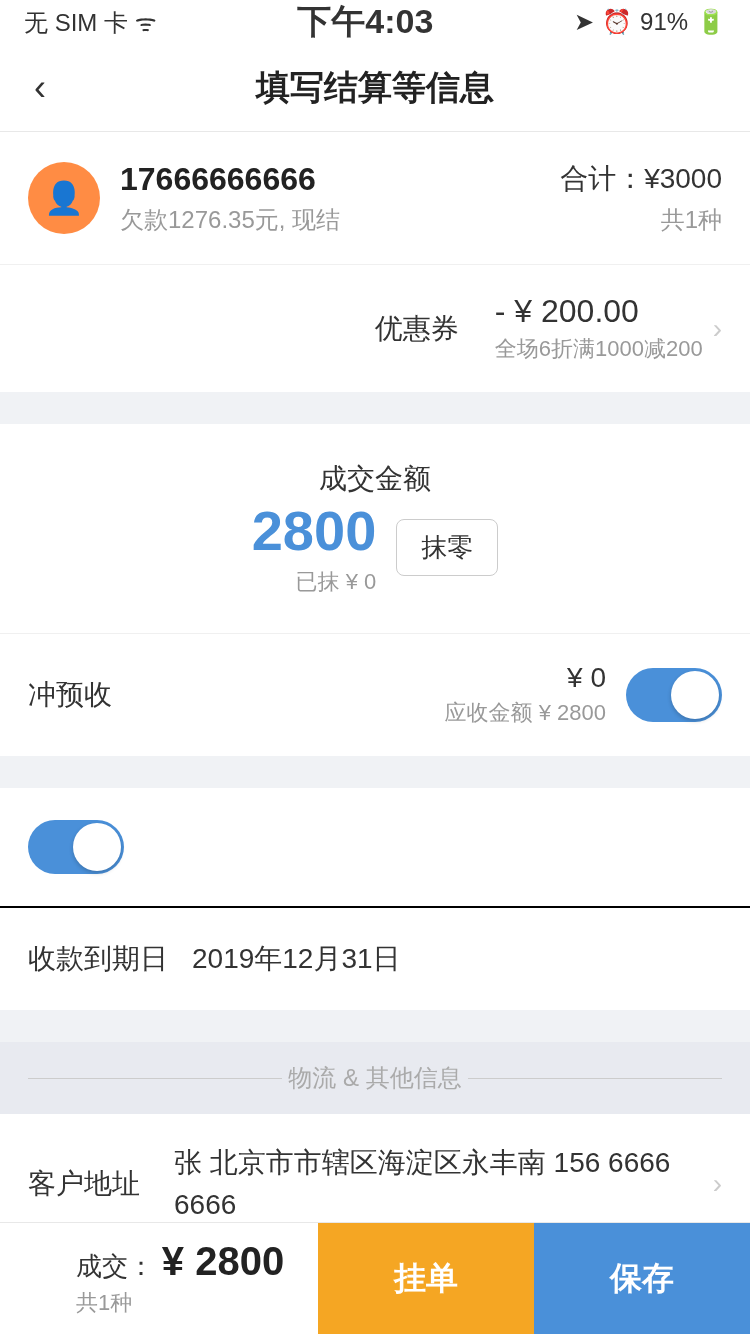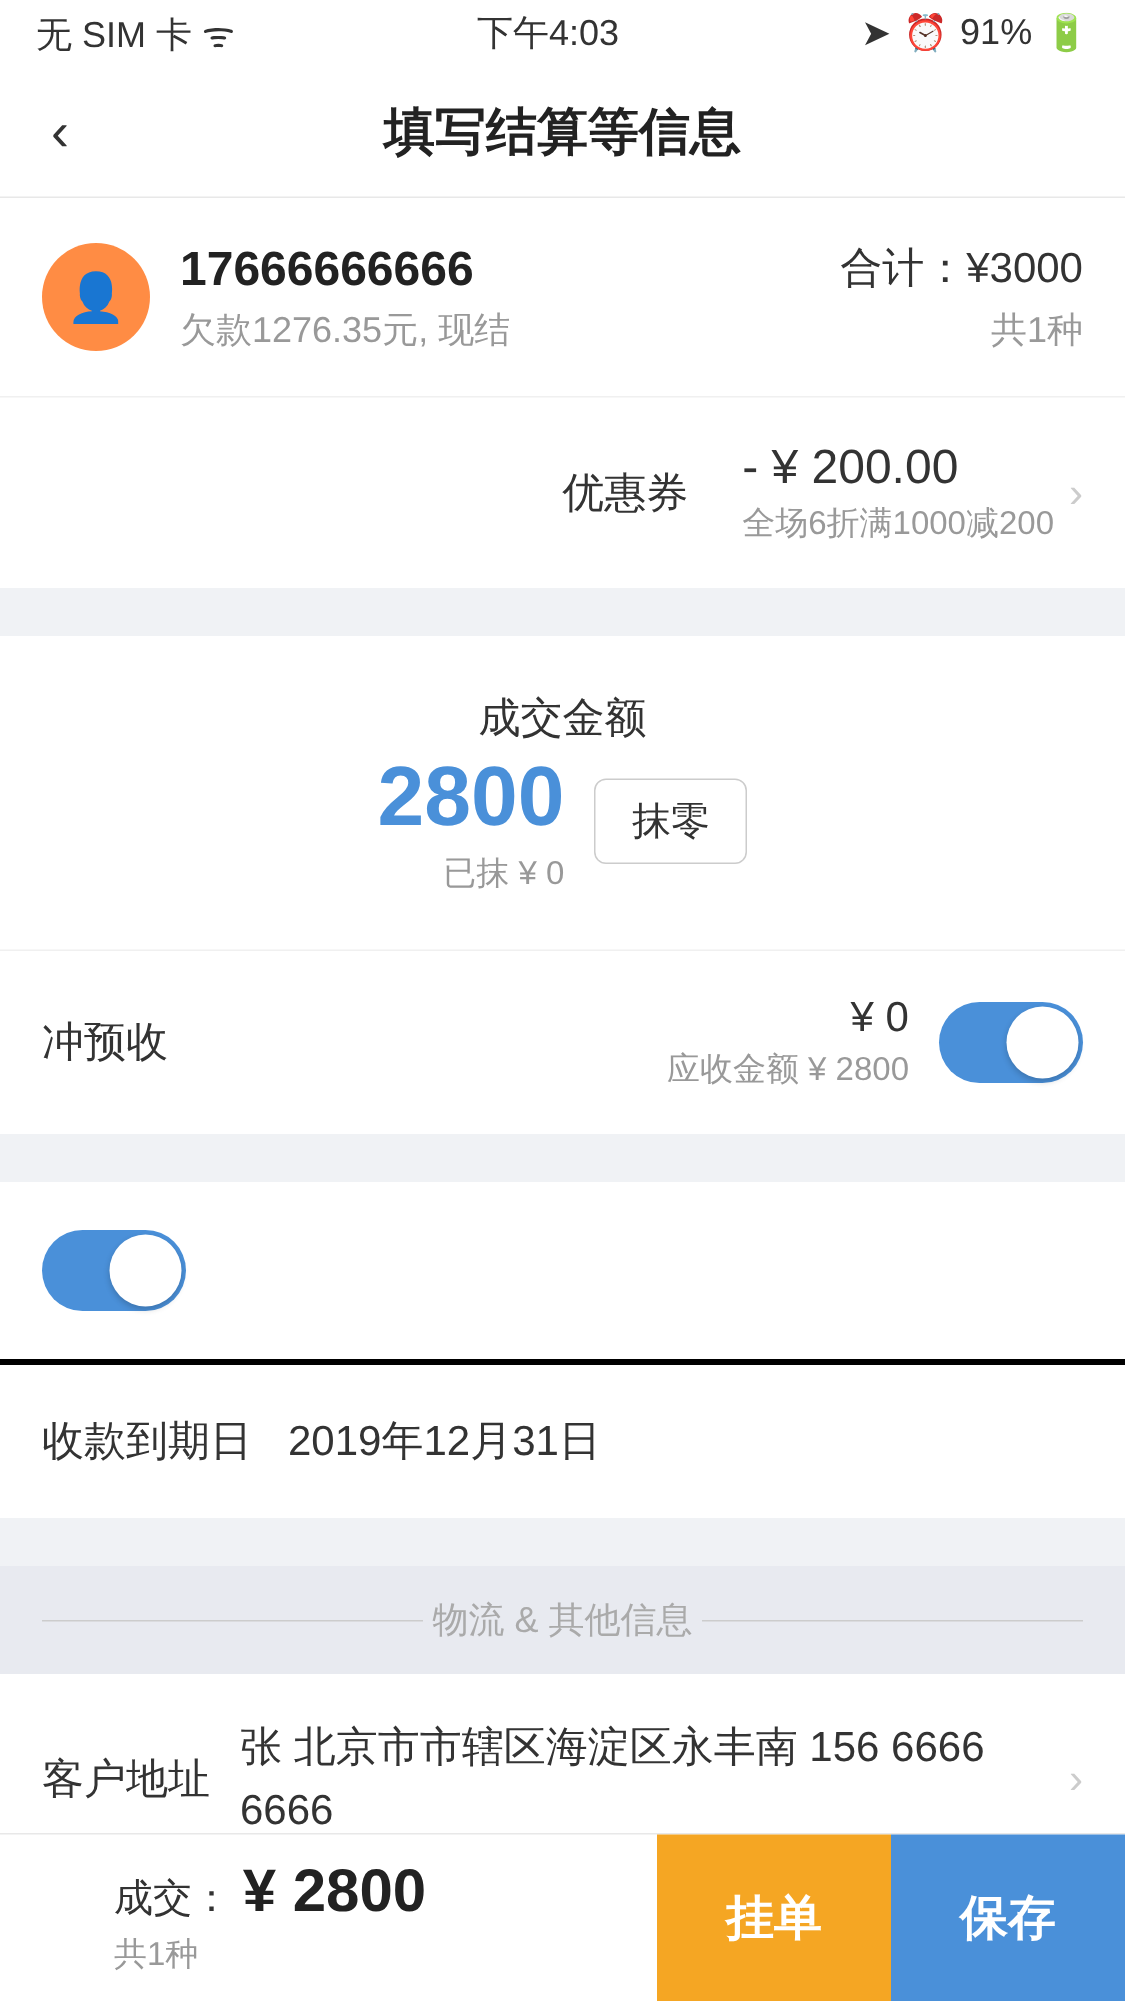--- a/index.html
+++ b/index.html
@@ -19,21 +19,21 @@
       background: #fff;
       height: 44px;
       display: flex;
       align-items: center;
       justify-content: space-between;
       padding: 0 24px;
       font-size: 24px;
       font-weight: 500;
     }
     .status-left { display: flex; align-items: center; gap: 10px; }
-    .status-center { font-size: 24px; font-weight: 400; }
+    .status-center { font-size: 34px; font-weight: 700; }
     .status-right { display: flex; align-items: center; gap: 8px; }
 
     
     .nav-bar {
       background: #fff;
       height: 88px;
       display: flex;
       align-items: center;
       justify-content: center;
       position: relative;
@@ -185,21 +185,21 @@
       background: #fff;
     }
     .credit-label { font-size: 28px; color: #333; }
 
     
     .duedate-row {
       display: flex;
       align-items: center;
       padding: 32px 28px;
       background: #fff;
-      border-top: 4px solid #000000;
+      border-top: 2px solid #000000;
       gap: 24px;
     }
     .duedate-label { font-size: 28px; color: #333; }
     .duedate-value { font-size: 28px; color: #333; }
 
     
     .section-header {
       display: flex;
       align-items: center;
       padding: 20px 28px;
@@ -217,20 +217,21 @@
       white-space: nowrap;
     }
 
     
     .address-row {
       display: flex;
       align-items: center;
       justify-content: space-between;
       padding: 28px 28px;
       background: #fff;
+      gap: 14px;
     }
     .address-label { font-size: 28px; color: #333; flex-shrink: 0; margin-right: 20px; }
     .address-value { font-size: 28px; color: #333; flex: 1; line-height: 1.5; }
 
     
     .bottom-filler {
       height: 160px;
       background: #f0f2f5;
     }
 
@@ -249,21 +250,21 @@
     .footer-info {
       flex: 1;
       padding: 0 28px;
       margin-left: 48px;
     }
     .footer-deal { font-size: 26px; color: #333; }
     .footer-amount { font-size: 40px; font-weight: 700; color: #222; }
     .footer-count { font-size: 22px; color: #999; margin-top: 4px; }
     .footer-btn {
       height: 112px;
-      width: 156px;
+      width: 216px;
       display: flex;
       align-items: center;
       justify-content: center;
       font-size: 32px;
       font-weight: 600;
       color: #fff;
       cursor: pointer;
       flex-shrink: 0;
     }
     .btn-hang { background: #f5a623; }

